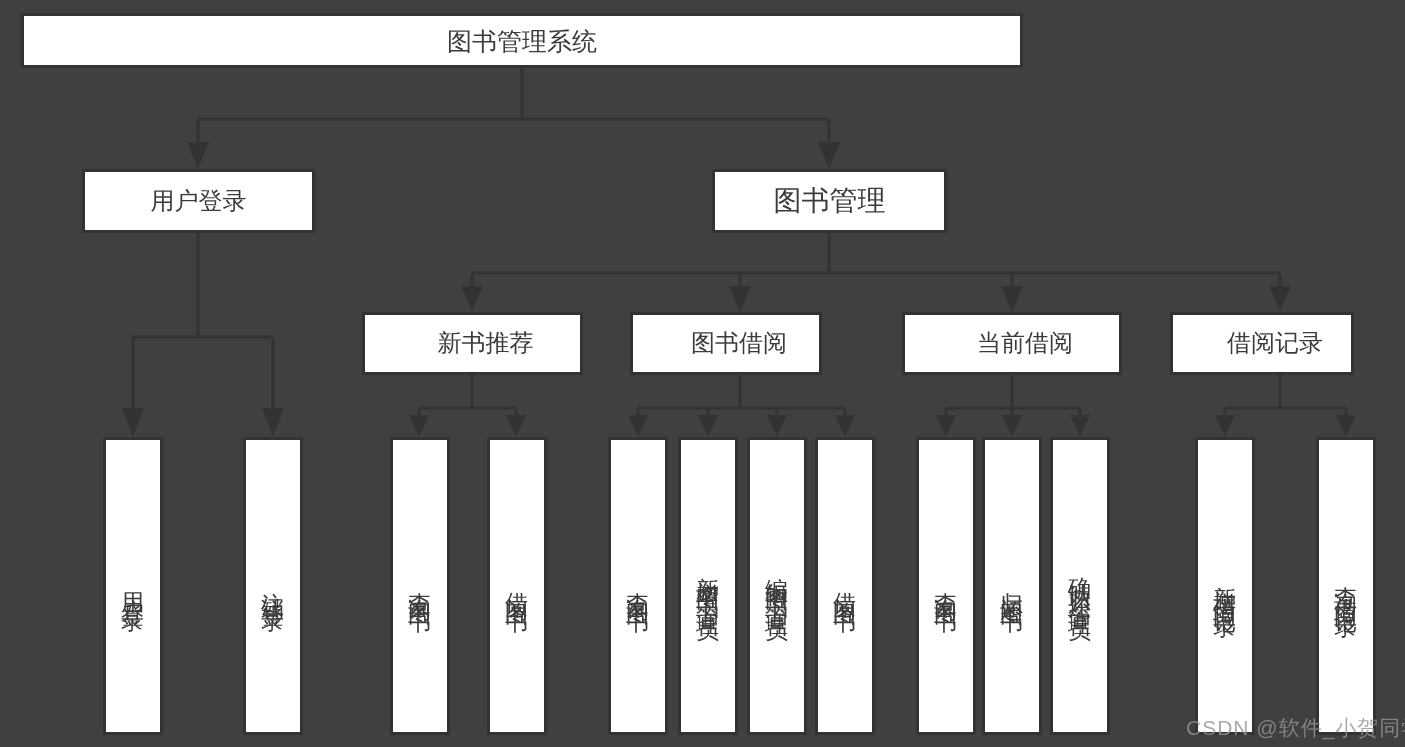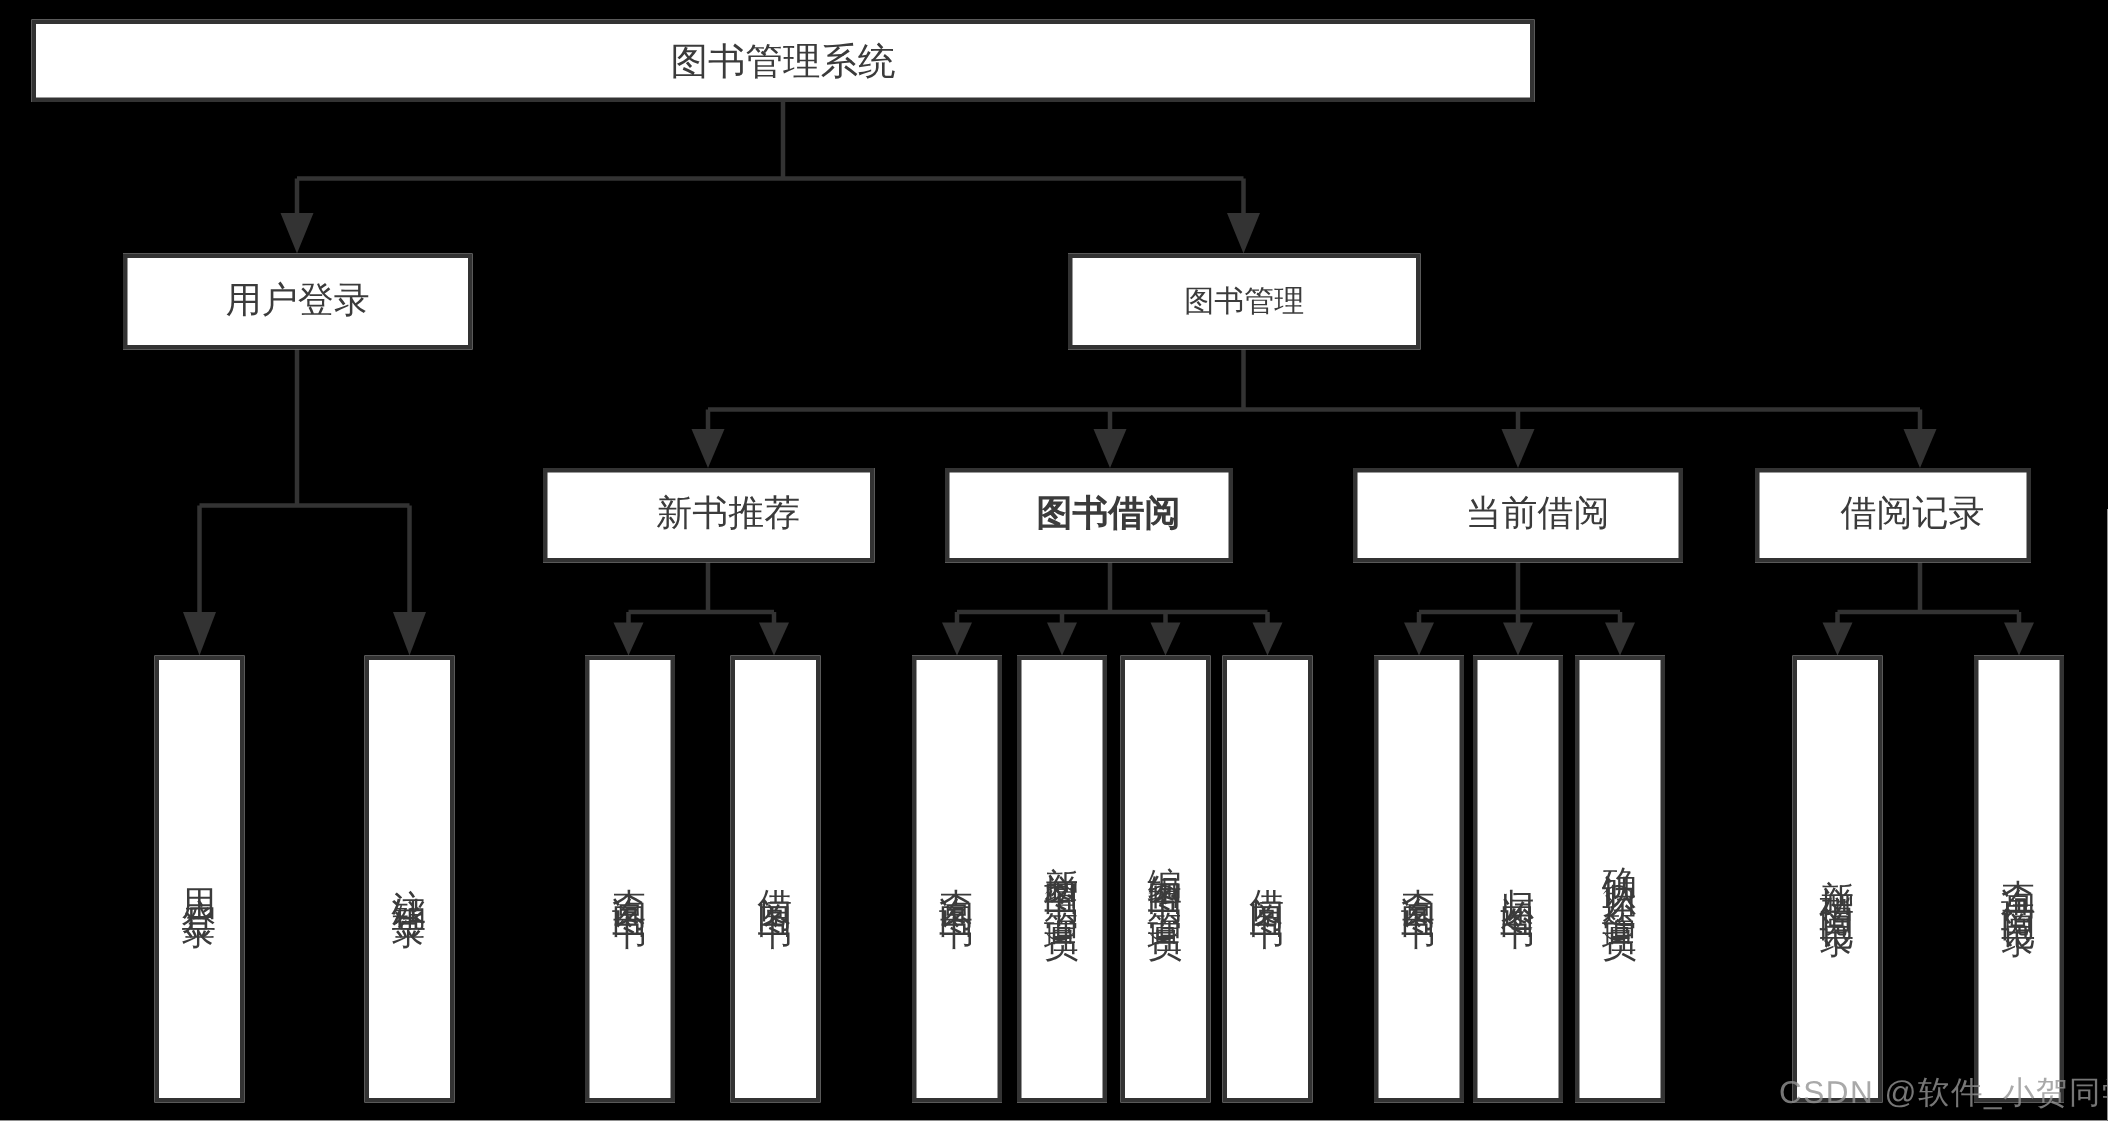--- a/index.html
+++ b/index.html
@@ -5,21 +5,21 @@
   html, body {
     margin: 0;
     padding: 0;
     background: #ffffff;
     font-family: "Liberation Sans", "DejaVu Sans", sans-serif;
   }
   .stage {
     position: relative;
     width: 1405px;
     height: 747px;
-    background: #000000;
+    background: #404040;
     overflow: hidden;
   }
   .connectors {
     position: absolute;
     left: 0; top: 0;
     width: 1405px;
     height: 747px;
     pointer-events: none;
   }
   .box {
@@ -30,24 +30,24 @@
     color: #3b3b3b;
     display: flex;
     align-items: center;
     justify-content: center;
     text-align: center;
     line-height: 1.2;
     white-space: nowrap;
   }
   .box.root  { left: 21px;  top: 13px;  width: 1002px; height: 55px; font-size: 25px; }
   .box.l2a   { left: 82px;  top: 169px; width: 233px;  height: 64px; font-size: 24px; }
-  .box.l2b   { left: 712px; top: 169px; width: 235px;  height: 64px; font-size: 20px; }
+  .box.l2b   { left: 712px; top: 169px; width: 235px;  height: 64px; font-size: 28px; }
   .box.l3    { top: 312px; height: 63px; width: 221px; font-size: 24px; padding-left: 26px; }
   .box.l3a   { left: 362px;  }
-  .box.l3b   { left: 630px;  width: 192px; font-weight: bold; }
+  .box.l3b   { left: 630px;  width: 192px; }
   .box.l3c   { left: 902px;  width: 220px; text-align: right; }
   .box.l3d   { left: 1170px; width: 184px; }
   .box.leaf {
     top: 437px;
     width: 60px;
     height: 298px;
     font-size: 23px;
     letter-spacing: 6px;
     writing-mode: vertical-rl;
     white-space: normal;

